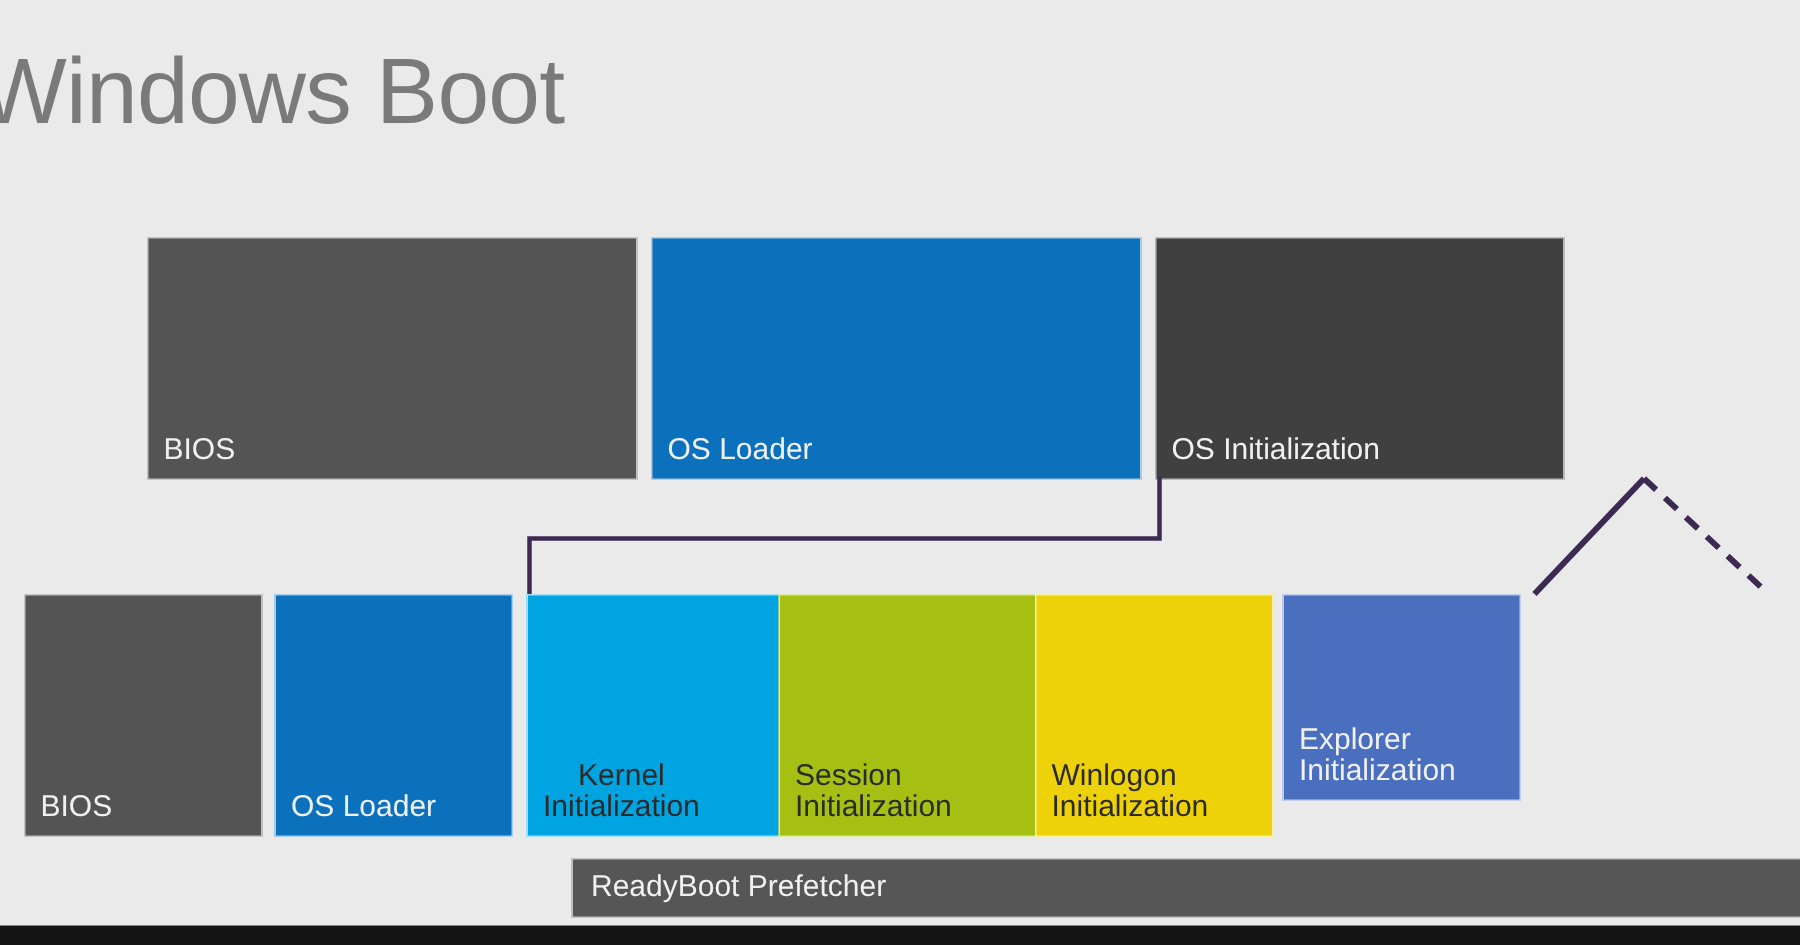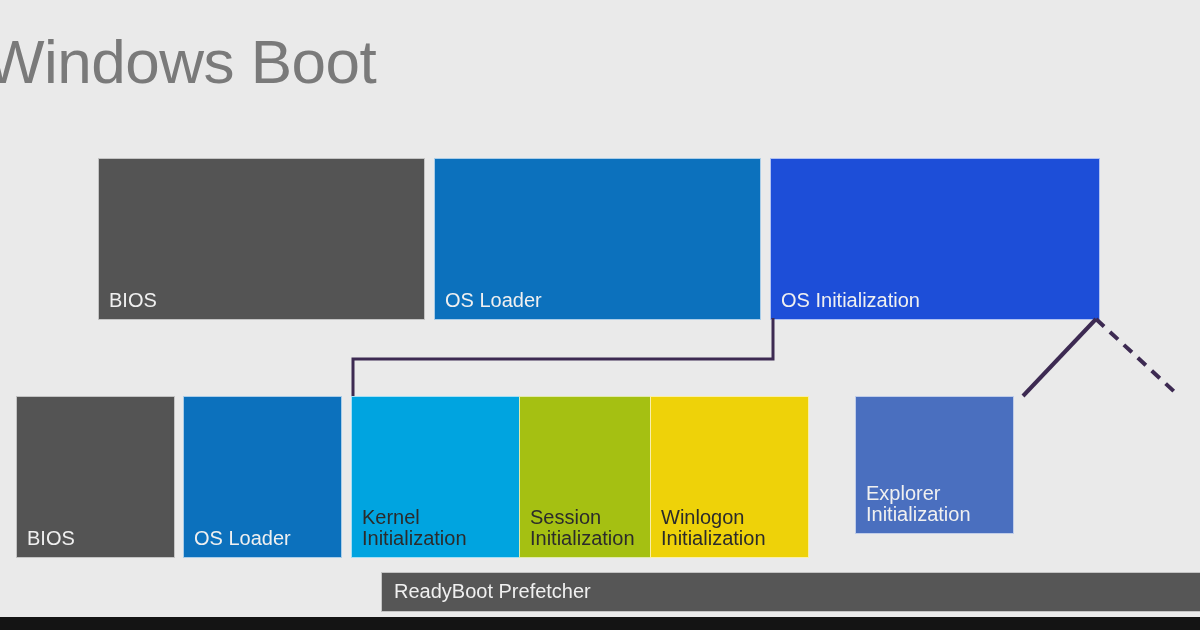--- a/index.html
+++ b/index.html
@@ -79,49 +79,49 @@
   <div id="title">Windows Boot</div>
 
   <div class="block" style="left:98px; top:158px; width:327px; height:162px; background:#545454;">
     <div class="label light">BIOS</div>
   </div>
 
   <div class="block" style="left:434px; top:158px; width:327px; height:162px; background:#0c71bd;">
     <div class="label light">OS Loader</div>
   </div>
 
-  <div class="block" style="left:770px; top:158px; width:330px; height:162px; background:#1d4ed8;">
+  <div class="block" style="left:770px; top:158px; width:273px; height:162px; background:#404040;">
     <div class="label light">OS Initialization</div>
   </div>
 
   <svg class="conn-svg">
     <polyline points="773,318 773,359 353,359 353,397" fill="none" stroke="#3d2a52" stroke-width="3"></polyline>
     <polyline points="1096,319 1023,396" fill="none" stroke="#3d2a52" stroke-width="4"></polyline>
     <polyline points="1096,319 1179,396" fill="none" stroke="#3d2a52" stroke-width="4" stroke-dasharray="11 8"></polyline>
   </svg>
 
   <div class="block" style="left:16px; top:396px; width:159px; height:162px; background:#545454;">
     <div class="label light">BIOS</div>
   </div>
 
   <div class="block" style="left:183px; top:396px; width:159px; height:162px; background:#0c71bd;">
     <div class="label light">OS Loader</div>
   </div>
 
-  <div class="block" style="left:351px; top:396px; width:190px; height:162px; background:#00a4e0;">
+  <div class="block" style="left:351px; top:396px; width:190px; height:162px; background:#00a4e0;text-align:center;">
     <div class="label dark">Kernel
 Initialization</div>
   </div>
 
   <div class="block" style="left:519px; top:396px; width:175px; height:162px; background:#a5c012;">
     <div class="label dark">Session
 Initialization</div>
   </div>
 
-  <div class="block" style="left:650px; top:396px; width:159px; height:162px; background:#eed209;">
+  <div class="block" style="left:690px; top:396px; width:159px; height:162px; background:#eed209;">
     <div class="label dark">Winlogon
 Initialization</div>
   </div>
 
   <div class="block" style="left:855px; top:396px; width:159px; height:138px; background:#4a6fbf;">
     <div class="label light">Explorer
 Initialization</div>
   </div>
 
 

